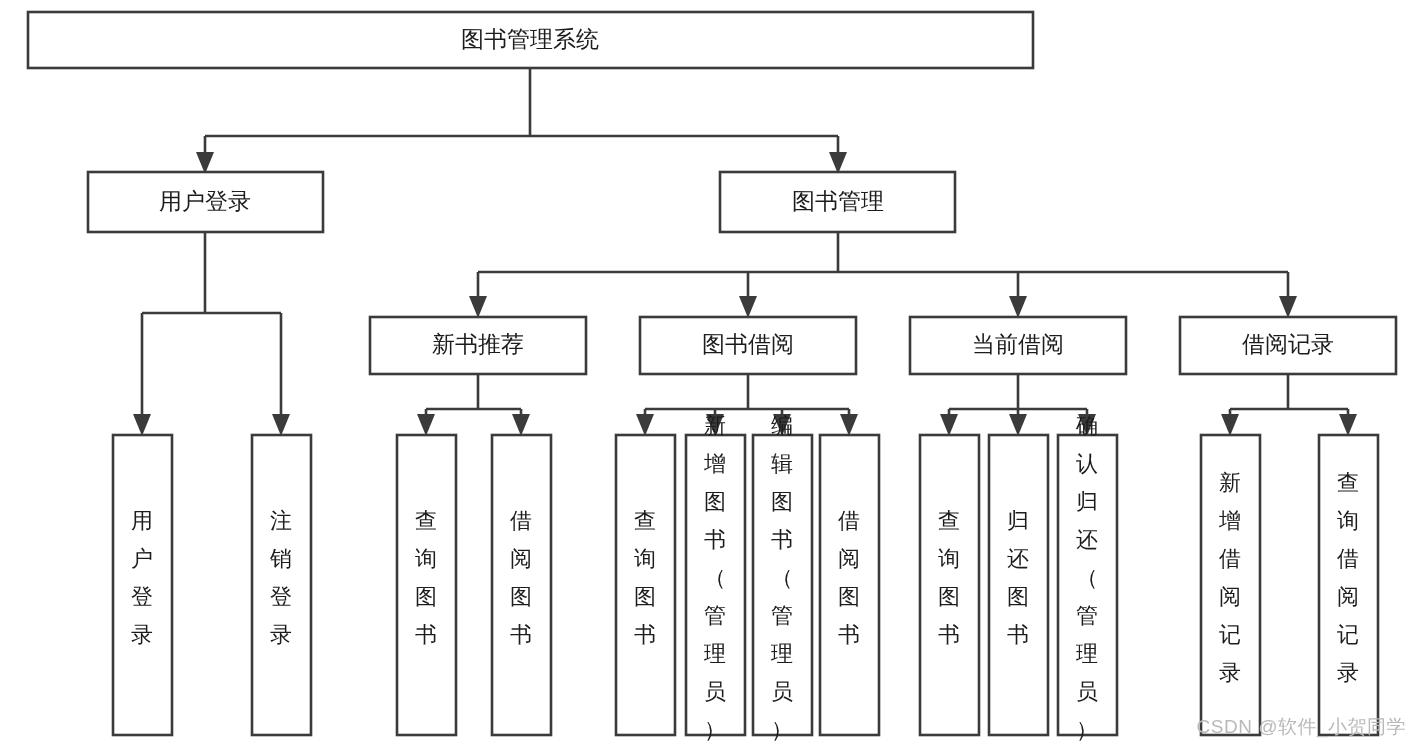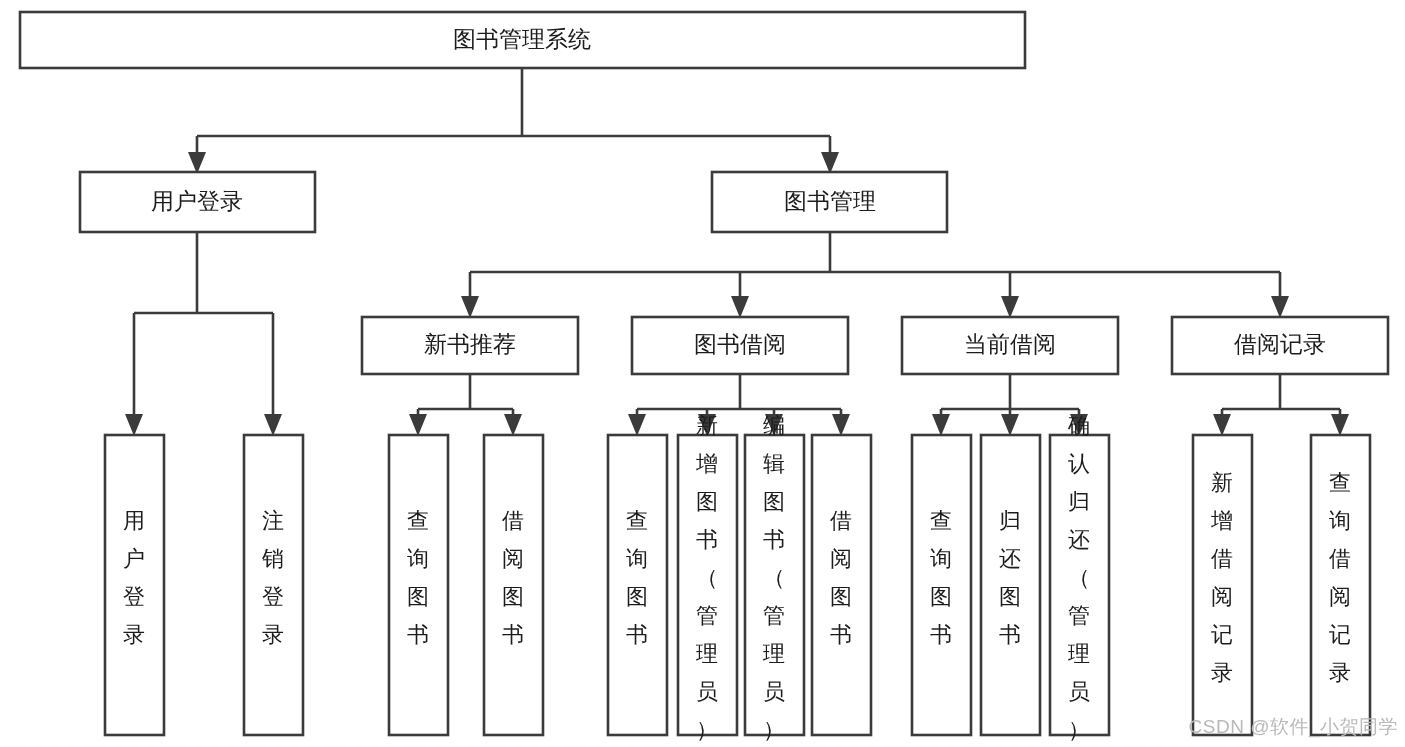--- a/index.html
+++ b/index.html
@@ -9,21 +9,21 @@
   }
   body {
     width: 1405px;
     height: 747px;
     font-family: "Liberation Sans", "DejaVu Sans", sans-serif;
     overflow: hidden;
     position: relative;
   }
   #chart-root {
     position: absolute;
-    left: 0; top: 0;
+    left: 8px; top: 0;
     width: 1142px;
     height: 747px;
   }
   svg.flowchart {
     display: block;
     width: 1405px;
     height: 747px;
   }
   .node-rect {
     fill: #ffffff;

